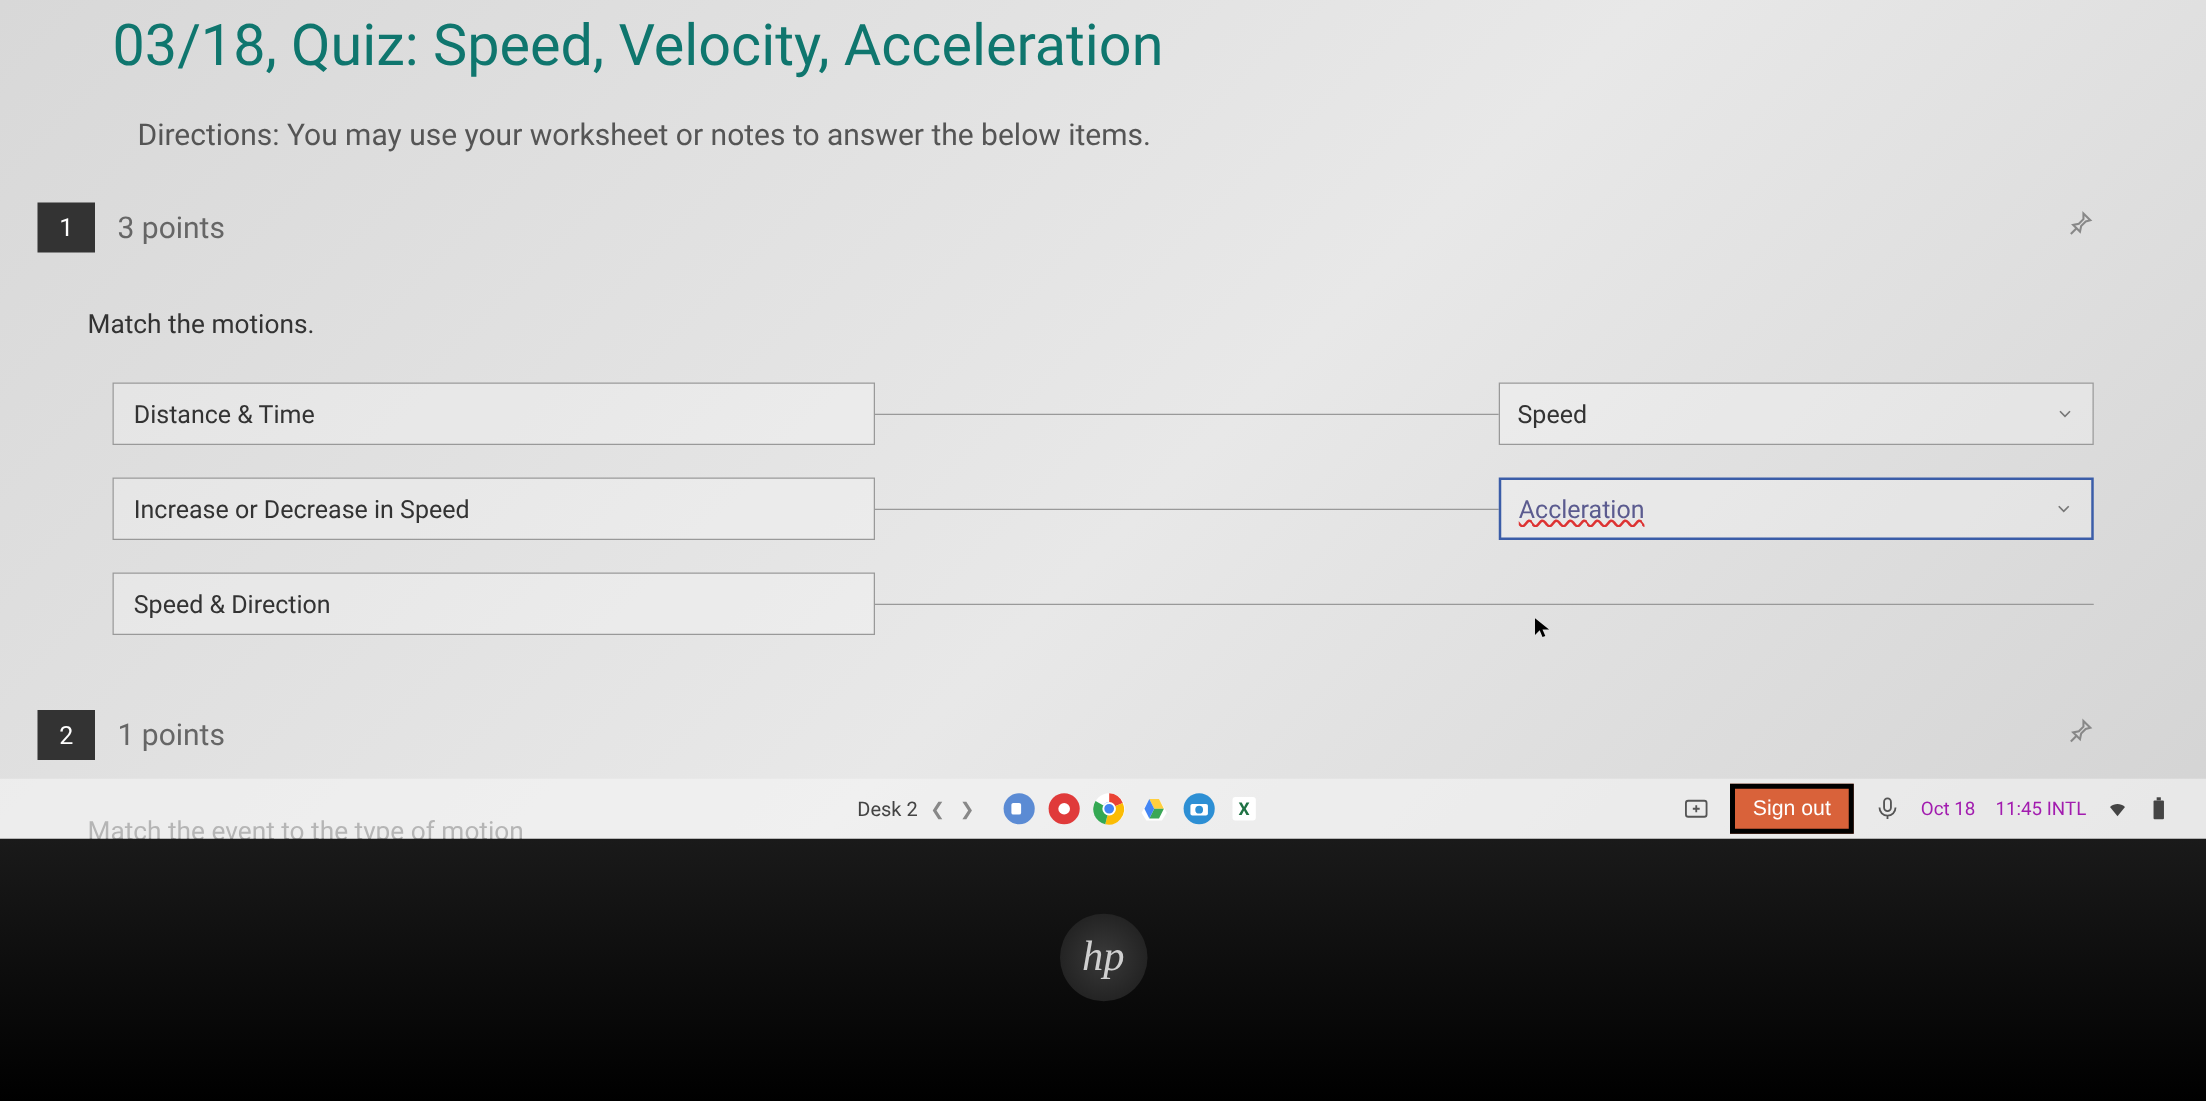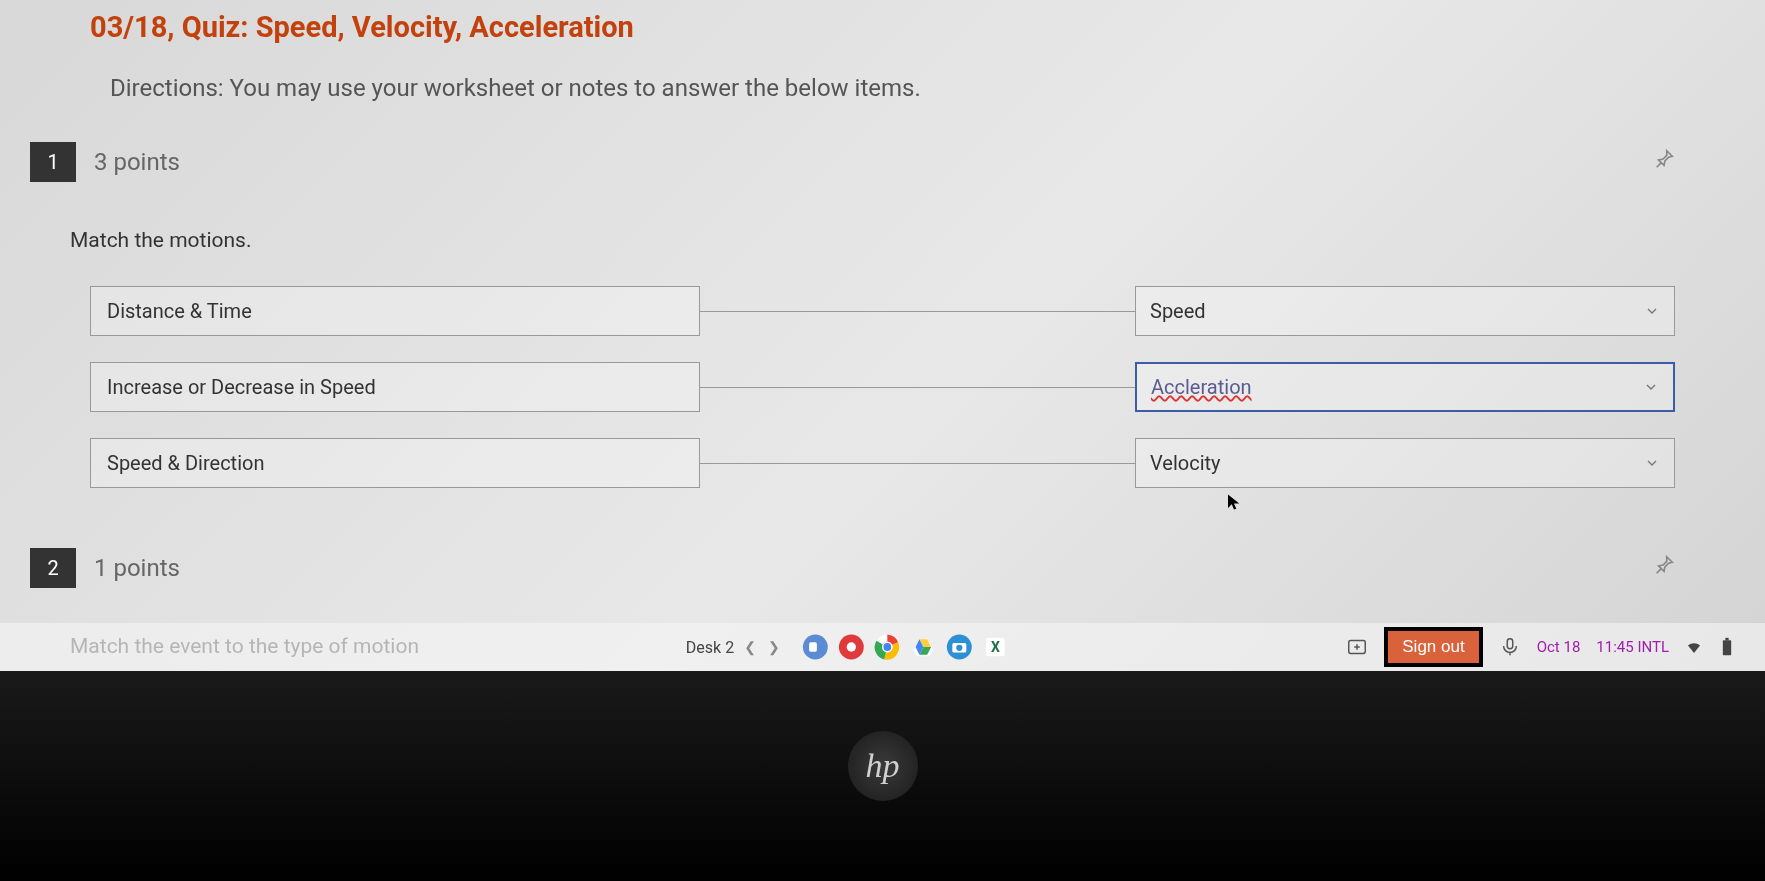--- a/index.html
+++ b/index.html
@@ -8,23 +8,23 @@
   background: linear-gradient(135deg, #d8d8d8 0%, #e8e8e8 50%, #d0d0d0 100%);
   width: 1765px;
   height: 881px;
   overflow: hidden;
   position: relative;
 }
 .content {
   padding: 10px 80px 0 30px;
 }
 .page-title {
-  font-size: 29px;
-  font-weight: 700;
-  color: #c2410c;
+  font-size: 46px;
+  font-weight: 400;
+  color: #0f766e;
   margin: 0 0 30px 60px;
 }
 .directions {
   font-size: 24px;
   color: #555;
   margin: 0 0 40px 80px;
 }
 .question-block { position: relative; margin-bottom: 50px; }
 .question-header {
   display: flex;
@@ -83,21 +83,21 @@
 }
 .connector {
   border-top: 1px solid #999;
   flex: 1;
   height: 0;
   margin: 0 0px;
 }
 .match-right {
   border: 1px solid #999;
   height: 50px;
-  width: 540px;
+  width: 476px;
   display: flex;
   align-items: center;
   justify-content: space-between;
   padding: 0 14px;
   font-size: 20px;
   color: #333;
   background: rgba(255,255,255,0.25);
   cursor: pointer;
 }
 .match-right.active {
@@ -229,26 +229,20 @@
         <div class="match-right active">
           <span class="val spell">Accleration</span>
           <svg class="chev" viewBox="0 0 24 24" fill="none" stroke="currentColor" stroke-width="2">
               <polyline points="6 9 12 15 18 9"></polyline>
             </svg>
         </div>
       </div>
       <div class="match-row">
         <div class="match-left">Speed &amp; Direction</div>
         <div class="connector"></div>
-        <div class="match-right">
-          <span class="val">Velocity</span>
-          <svg class="chev" viewBox="0 0 24 24" fill="none" stroke="currentColor" stroke-width="2">
-              <polyline points="6 9 12 15 18 9"></polyline>
-            </svg>
-        </div>
       </div>
     </div>
   </div>
 
   <div class="question-block question2">
     <span class="pin-icon">
       <svg viewBox="0 0 24 24" fill="none" stroke="currentColor" stroke-width="1.8">
           <path d="M15 3l6 6-4 1-4 4-1 5-3-3-5 5 5-5-3-3 5-1 4-4z"></path>
         </svg>
     </span>

